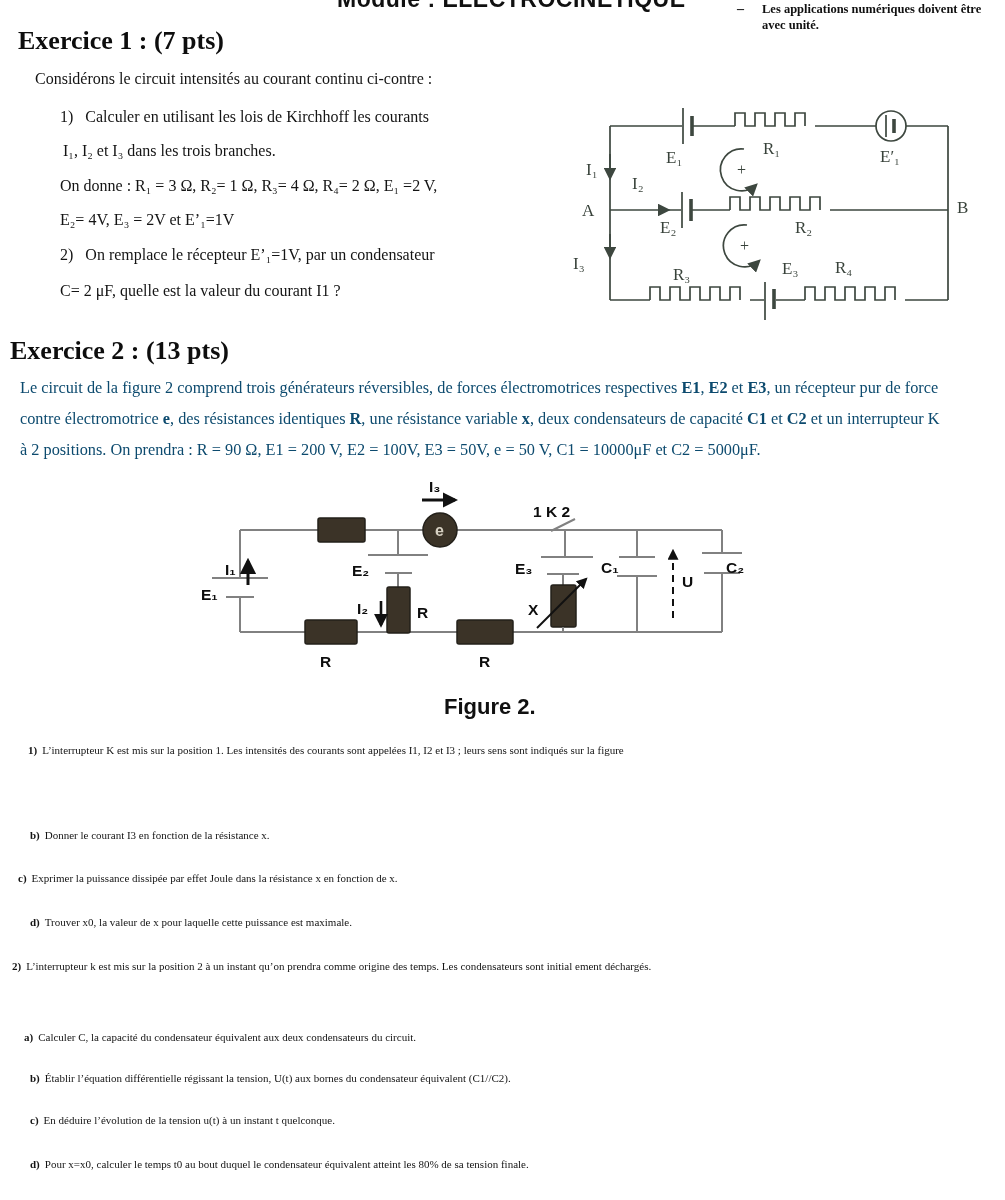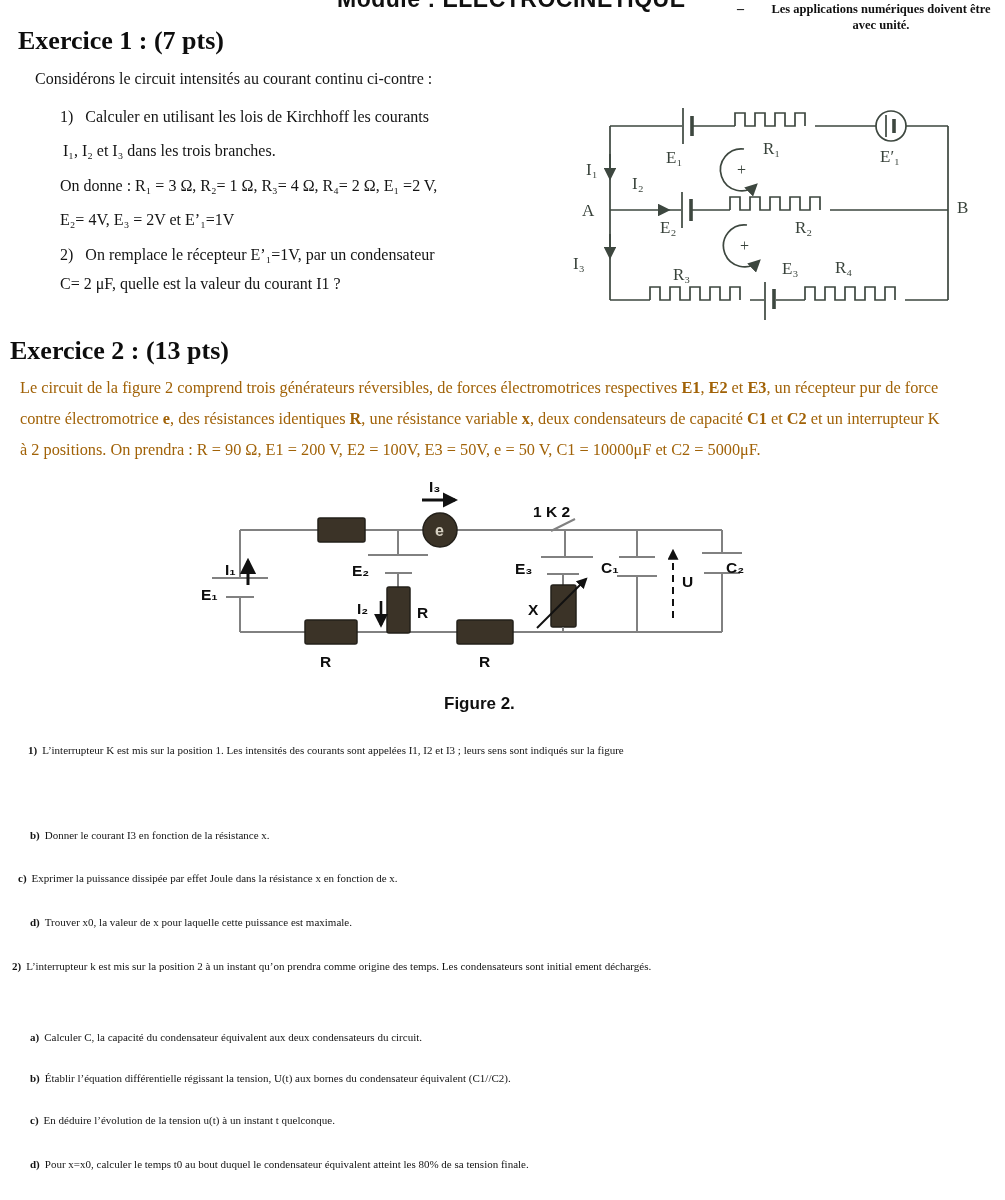--- a/index.html
+++ b/index.html
@@ -9,30 +9,30 @@
     font-family:"Liberation Serif","DejaVu Sans",serif;
   }
   .abs{position:absolute;}
   .mod-title{
     font-family:"Liberation Sans","DejaVu Sans",sans-serif;
     font-weight:bold;font-size:23px;letter-spacing:.5px;color:#101010;
   }
   .note-dash{font-family:"Liberation Serif",serif;font-weight:bold;font-size:14px;}
   .note-text{
     font-family:"Liberation Serif","DejaVu Sans",serif;font-weight:bold;
-    font-size:12.5px;line-height:16px;width:238px;color:#101010;text-align:center;
+    font-size:12.5px;line-height:16px;width:238px;color:#101010;
   }
   .ex-title{font-weight:bold;font-size:26px;color:#0d0d0d;white-space:pre;}
   .body-line{font-size:16px;white-space:pre;color:#141414;}
-  .ex2-intro-line{font-size:16.3px;white-space:pre;color:#a16207;}
+  .ex2-intro-line{font-size:16.3px;white-space:pre;color:#0c4a6e;}
   .q{font-size:11px;margin:0;width:962px;line-height:24px;color:#141414;}
   .q b{margin-right:5px;}
   .fig-caption{
     font-family:"Liberation Sans","DejaVu Sans",sans-serif;
-    font-weight:bold;font-size:17px;color:#101010;text-align:right;
+    font-weight:bold;font-size:22px;color:#101010;text-align:right;
   }
   
   .c1-wire{stroke:#3d473f;stroke-width:1.7;fill:none;}
   .c1-thick{stroke:#3d473f;stroke-width:3.6;fill:none;}
   .c1-label{
     font-family:"Liberation Serif","DejaVu Sans",serif;
     font-size:17px;fill:#38423a;
   }
   .c1-plus{font-family:"Liberation Serif","DejaVu Sans",serif;font-size:16px;fill:#38423a;}
   
@@ -54,21 +54,21 @@
   <div class="abs note-dash" style="left:737px;top:1px;">–</div>
   <div class="abs note-text" style="left:762px;top:1px;">Les applications numériques doivent être avec unité.</div>
 
   <div class="abs ex-title" style="left:18px;top:26px;">Exercice 1 : (7 pts)</div>
   <div class="abs body-line" style="left:35px;top:70px;">Considérons le circuit intensités au courant continu ci-contre :</div>
   <div class="abs body-line" style="left:60px;top:108px;">1)   Calculer en utilisant les lois de Kirchhoff les courants</div>
   <div class="abs body-line" style="left:63px;top:142px;">I₁, I₂ et I₃ dans les trois branches.</div>
   <div class="abs body-line" style="left:60px;top:177px;">On donne : R₁ = 3 Ω, R₂= 1 Ω, R₃= 4 Ω, R₄= 2 Ω, E₁ =2 V,</div>
   <div class="abs body-line" style="left:60px;top:211px;">E₂= 4V, E₃ = 2V et E’₁=1V</div>
   <div class="abs body-line" style="left:60px;top:246px;">2)   On remplace le récepteur E’₁=1V, par un condensateur</div>
-  <div class="abs body-line" style="left:60px;top:275px;text-align:right;">C= 2 μF, quelle est la valeur du courant I1 ?</div>
+  <div class="abs body-line" style="left:60px;top:282px;text-align:right;">C= 2 μF, quelle est la valeur du courant I1 ?</div>
 
   <svg class="abs" style="left:570px;top:96px;" width="430" height="235" viewBox="0 0 430 235">
     <defs>
       <marker id="ah1" viewBox="0 0 10 10" refX="8" refY="5" markerWidth="7.5" markerHeight="7.5" orient="auto-start-reverse">
         <path d="M0,0 L10,5 L0,10 z" fill="#3d473f"></path>
       </marker>
     </defs>
 
     <path class="c1-wire" d="M40,30 V204 M378,30 V204"></path>
 
@@ -209,18 +209,18 @@
     <text class="f2-label" x="284" y="192">R</text>
   </svg>
 
   <div class="abs fig-caption" style="left:444px;top:694px;">Figure 2.</div>
 
   <p class="q abs" style="left:28px;top:738px;"><b>1)</b><span>L’interrupteur K est mis sur la position 1. Les intensités des courants sont appelées I1, I2 et I3 ; leurs sens sont indiqués  sur la figure</span></p>
   <p class="q abs" style="left:30px;top:823px;"><b>b)</b><span>Donner le courant I3 en fonction de la résistance x.</span></p>
   <p class="q abs" style="left:18px;top:866px;"><b>c)</b><span>Exprimer la puissance dissipée par effet Joule dans la résistance x en fonction de x.</span></p>
   <p class="q abs" style="left:30px;top:910px;"><b>d)</b><span>Trouver x0, la valeur de x pour laquelle cette puissance est maximale.</span></p>
   <p class="q abs" style="left:12px;top:950px;line-height:32px;"><b>2)</b><span>L’interrupteur k est mis sur la position 2 à un instant qu’on prendra comme origine des temps. Les condensateurs sont initial ement déchargés.</span></p>
-  <p class="q abs" style="left:30px;top:1025px;"><b>a)</b><span>Calculer C, la capacité du condensateur équivalent aux deux condensateurs du circuit.</span></p>
+  <p class="q abs" style="left:24px;top:1025px;"><b>a)</b><span>Calculer C, la capacité du condensateur équivalent aux deux condensateurs du circuit.</span></p>
   <p class="q abs" style="left:30px;top:1066px;"><b>b)</b><span>Établir l’équation différentielle régissant la tension, U(t) aux bornes du condensateur équivalent (C1//C2).</span></p>
   <p class="q abs" style="left:30px;top:1108px;"><b>c)</b><span>En déduire l’évolution de la tension u(t) à un instant t quelconque.</span></p>
   <p class="q abs" style="left:30px;top:1152px;"><b>d)</b><span>Pour x=x0, calculer le temps t0 au bout duquel le condensateur équivalent atteint les 80% de sa  tension finale.</span></p>
 
 </div>
 
 </body></html>

